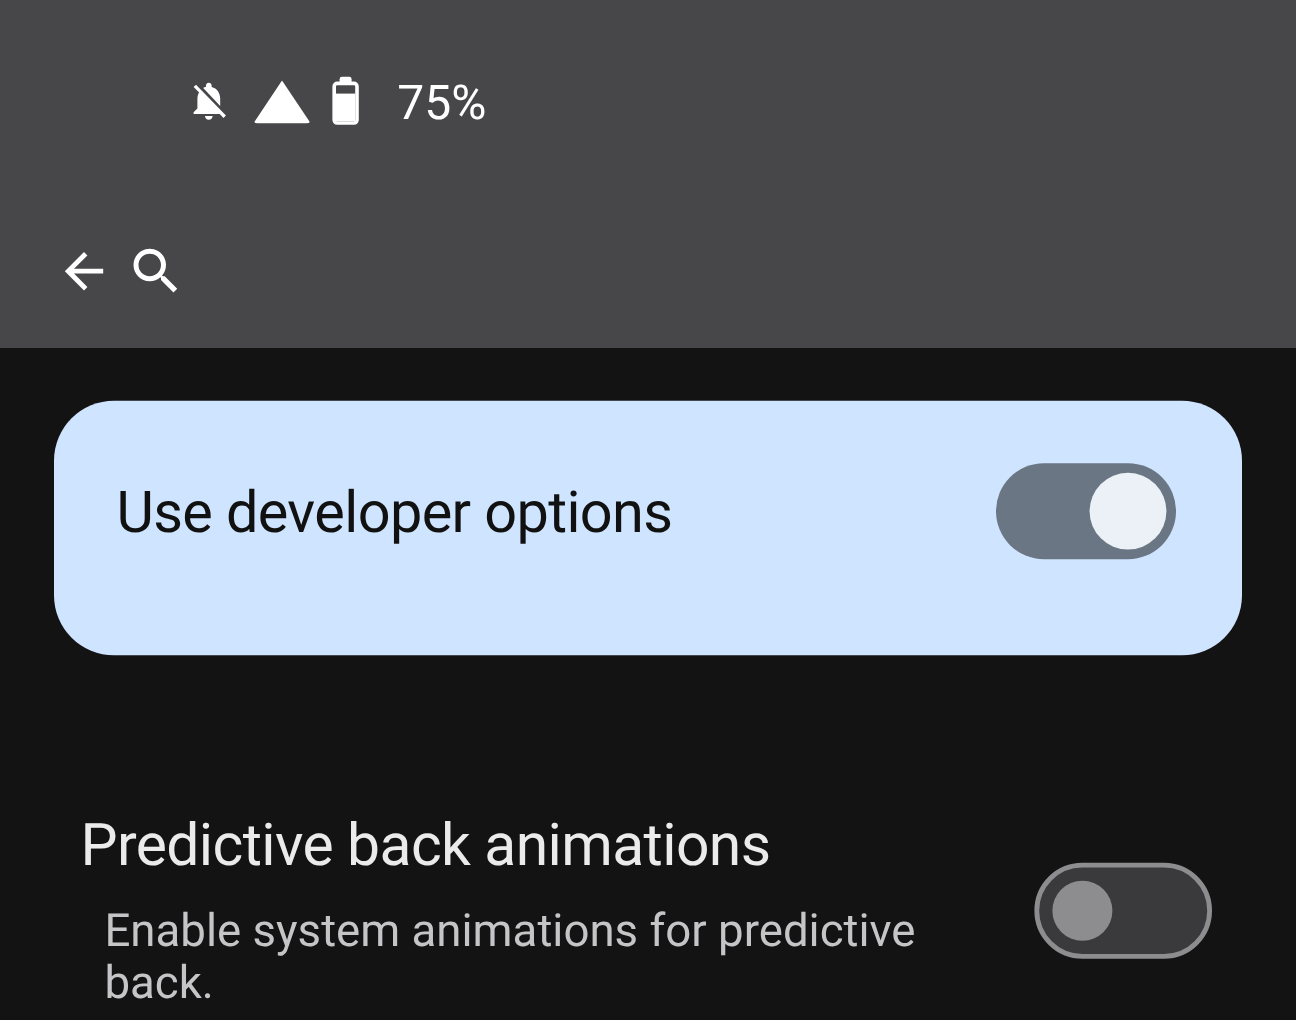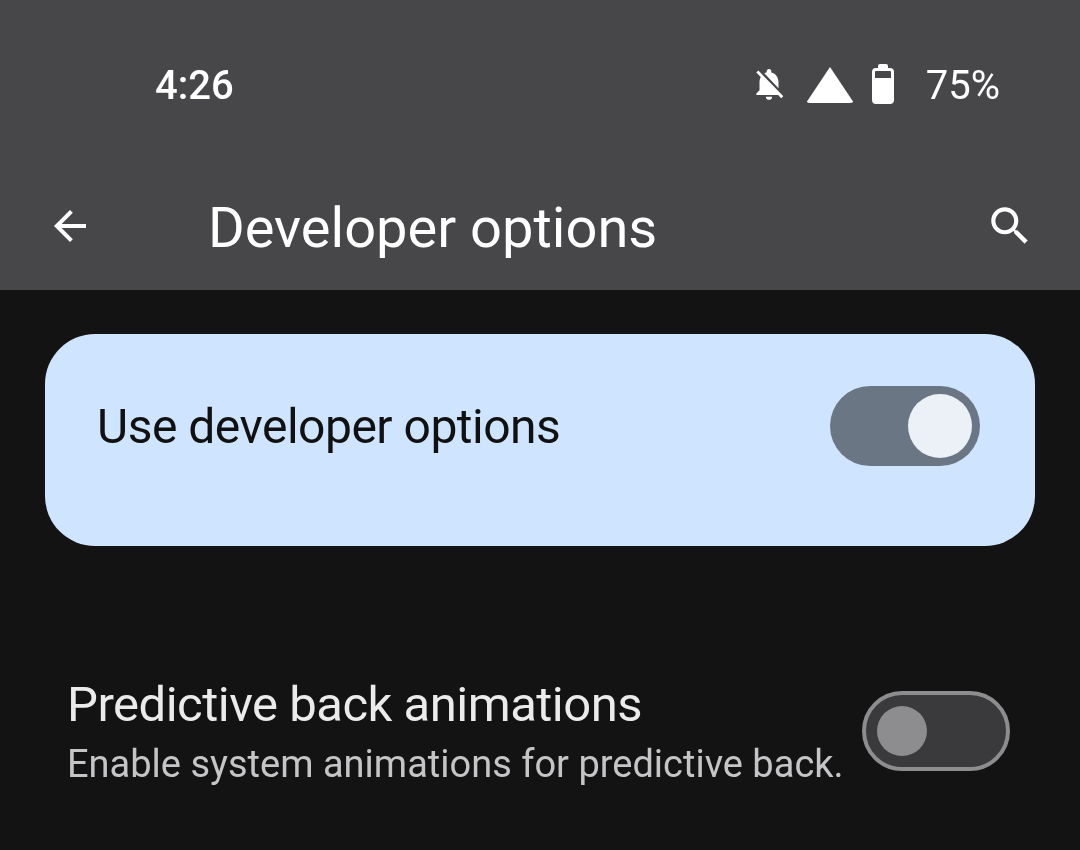--- a/index.html
+++ b/index.html
@@ -177,35 +177,36 @@
     .setting-row {
       display: flex;
       align-items: center;
       justify-content: space-between;
       padding: 130px 25px 0 22px;
     }
 
     .setting-text {
       display: flex;
       flex-direction: column;
-      gap: 4px;
+      gap: 16px;
     }
 
     .setting-title {
       font-size: 49px;
       font-weight: 400;
       color: #ebebeb;
       letter-spacing: -0.5px;
     }
 
     .setting-subtitle {
       font-size: 38px;
       font-weight: 400;
       color: #c5c5c7;
       margin-top: 5px;
+      margin-left: 20px;
     }
 
     .toggle-off {
       width: 148px;
       height: 80px;
       background: #3a3a3c;
       border: 4px solid #8d8d8f;
       border-radius: 40px;
       position: relative;
       cursor: pointer;
@@ -220,21 +221,20 @@
       width: 50px;
       height: 50px;
       background: #8d8d8f;
       border-radius: 50%;
     }
   </style>
 </head>
 <body>
 
 <div class="status-bar">
-  <div class="status-time">4:26</div>
   <div class="status-icons">
     <span class="bell-off-icon">
       <svg viewBox="0 0 24 24">
           <path d="M20 18.69L7.84 6.14 5.27 3.49 4 4.76l2.8 2.8v.01c-.52.99-.8 2.16-.8 3.42v5l-2 2v1h13.73l2 2L21 19.72l-1-1.03zM12 22c1.11 0 2-.89 2-2h-4c0 1.11.89 2 2 2zm6-7.32V11c0-3.08-1.64-5.64-4.5-6.32V4c0-.83-.67-1.5-1.5-1.5s-1.5.67-1.5 1.5v.68c-.15.03-.29.08-.42.12-.1.03-.2.07-.3.11h-.01c-.01 0-.01 0-.02.01-.23.09-.46.2-.68.31 0 0-.01 0-.01.01L18 14.68z"></path>
         </svg>
     </span>
     <div class="wifi-icon"></div>
     <div class="battery-icon">
       <div class="battery-fill"></div>
     </div>
@@ -243,21 +243,20 @@
 </div>
 
 <div class="app-bar">
   <div class="back-button">
     <span>
       <svg viewBox="0 0 24 24">
           <path d="M20 11H7.83l5.59-5.59L12 4l-8 8 8 8 1.41-1.41L7.83 13H20v-2z"></path>
         </svg>
     </span>
   </div>
-  <div class="app-title">Developer options</div>
   <div class="search-button">
     <span>
       <svg viewBox="0 0 24 24">
           <path d="M15.5 14h-.79l-.28-.27C15.41 12.59 16 11.11 16 9.5 16 5.91 13.09 3 9.5 3S3 5.91 3 9.5 5.91 16 9.5 16c1.61 0 3.09-.59 4.23-1.57l.27.28v.79l5 4.99L20.49 19l-4.99-5zm-6 0C7.01 14 5 11.99 5 9.5S7.01 5 9.5 5 14 7.01 14 9.5 11.99 14 9.5 14z"></path>
         </svg>
     </span>
   </div>
 </div>
 
 <div class="content">

